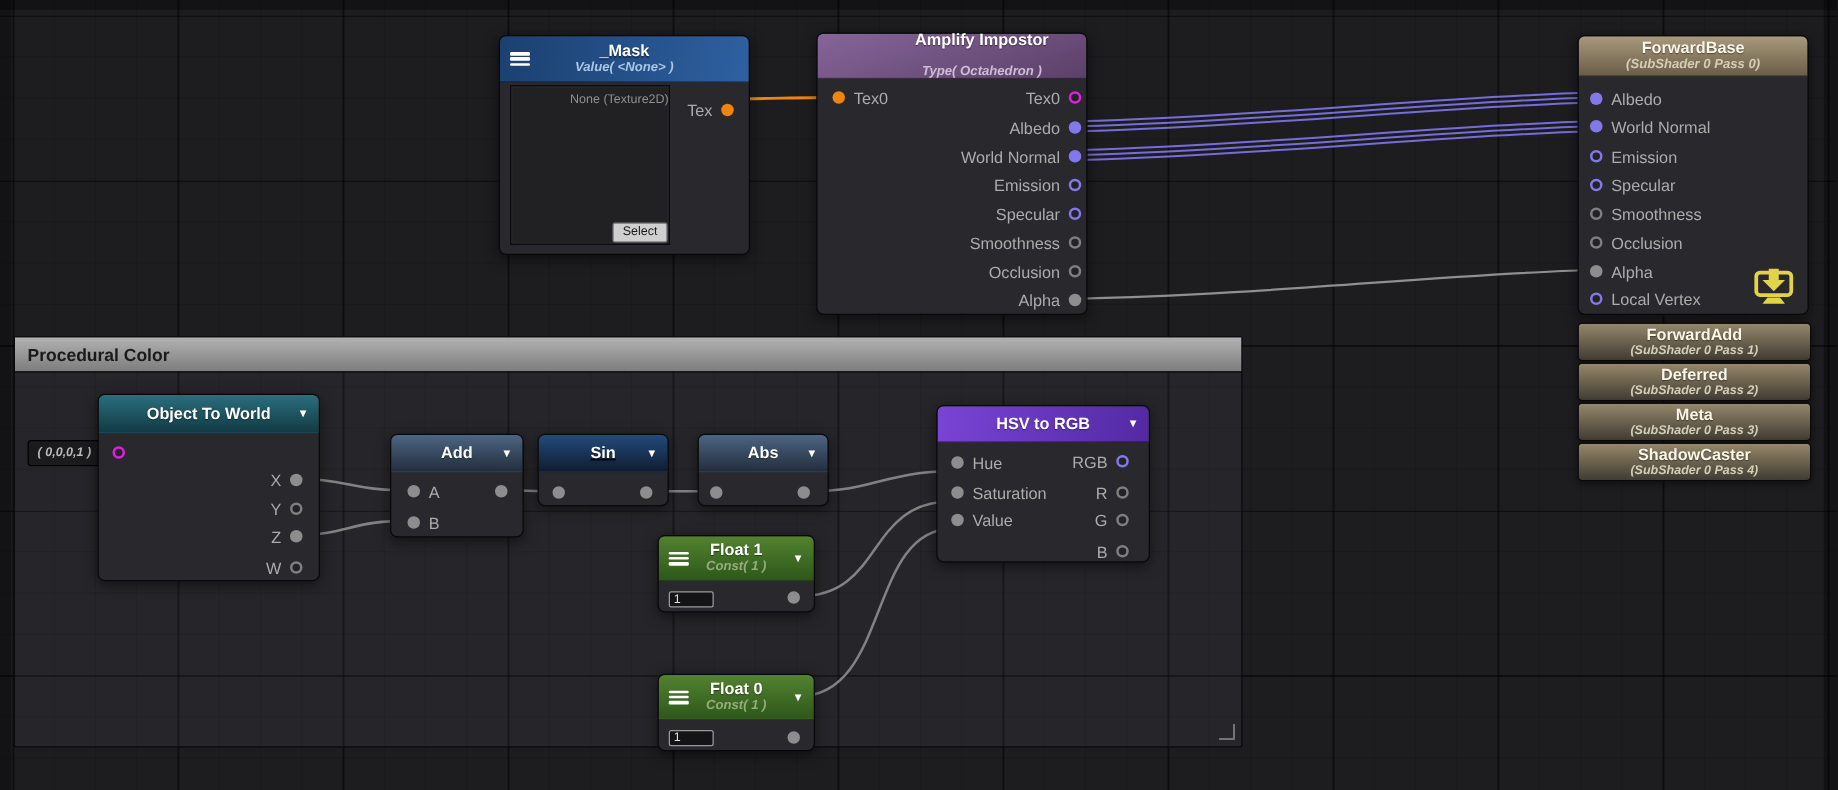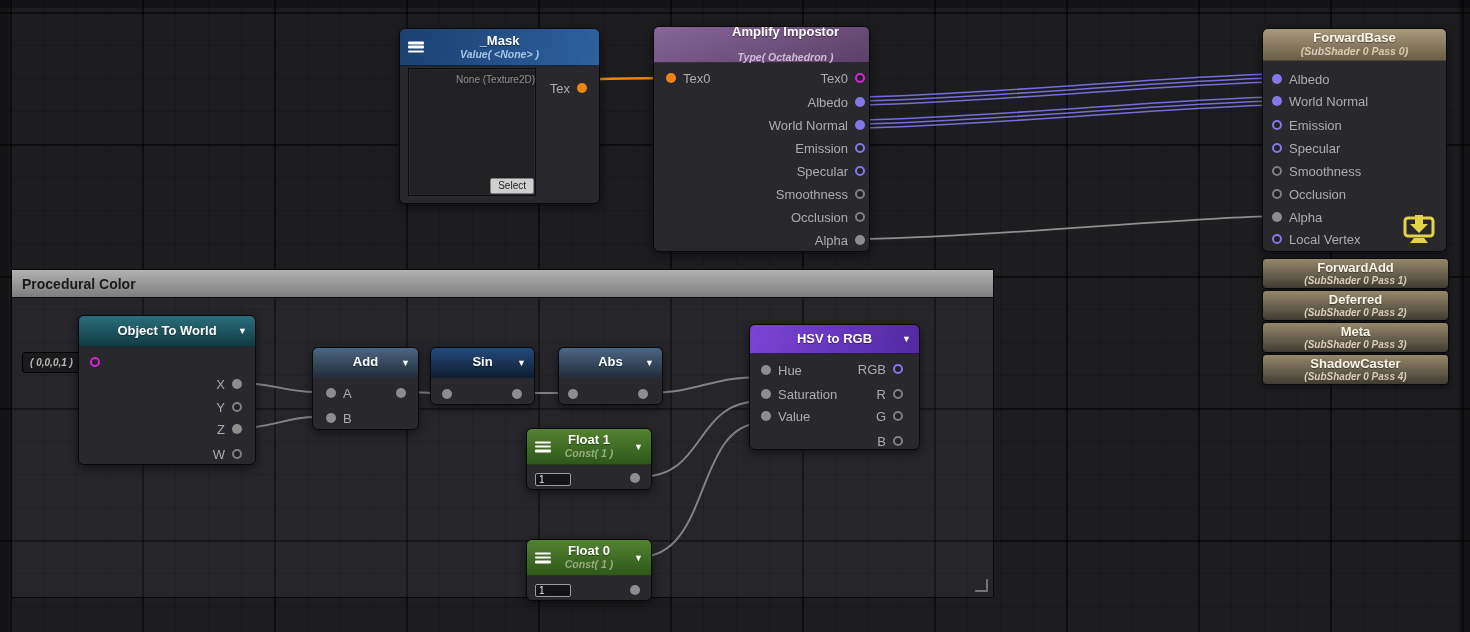--- a/index.html
+++ b/index.html
@@ -42,21 +42,21 @@
   #n-imp .nsub{color:#cdbcd6;margin-top:12px;}
   #n-fb .nhead{background:linear-gradient(180deg,#a8997c,#6b5e48);height:31px;}
   #n-fb .nsub,.pass .nsub{color:#d6cdb6;}
   #n-fb .ntitle,.pass .ntitle{color:#faf6e8;}
   .pass{position:absolute;left:1262px;width:185px;height:29px;border:1px solid #0a0a0c;border-radius:4px;
     background:linear-gradient(180deg,#95876a,#403c33);display:flex;flex-direction:column;align-items:center;
     justify-content:center;z-index:2;box-shadow:0 2px 6px rgba(0,0,0,.45);}
   .pass .nsub{font-size:10px;}
   #n-otw .nhead{background:linear-gradient(180deg,#2a6e7c,#123a44);height:30px;}
   #n-add .nhead,#n-abs .nhead{background:linear-gradient(180deg,#4b6584,#232e3c);height:29px;}
-  #n-sin .nhead{background:linear-gradient(180deg,#234a7e,#101d30);height:29px;}
+  #n-sin .nhead{background:linear-gradient(180deg,#234a7e,#101d30);height:29px;text-decoration:underline;}
   .fhead{background:linear-gradient(180deg,#538230,#2d581a);height:35px;}
   .fhead .nsub{color:#96ab7e;}
   #n-hsv .nhead{background:linear-gradient(100deg,#7a44d6,#5229a2);height:28px;}
   
   #group{position:absolute;left:11px;top:269px;width:983px;height:329px;background:rgba(205,205,215,.055);
     border:1px solid #0a0a0c;z-index:0;border-radius:2px;box-sizing:border-box;}
   #gtitle{height:27px;background:linear-gradient(180deg,#b2b2b2,#7d7d7d);display:flex;align-items:center;
     padding:0 10px;font-size:14px;font-weight:700;color:#1a1a1a;border-bottom:1px solid #0a0a0c;}
   #ghandle{position:absolute;right:5px;bottom:5px;width:11px;height:11px;border-right:2px solid #8f8f8f;
     border-bottom:2px solid #8f8f8f;opacity:.75;border-radius:1px;}

